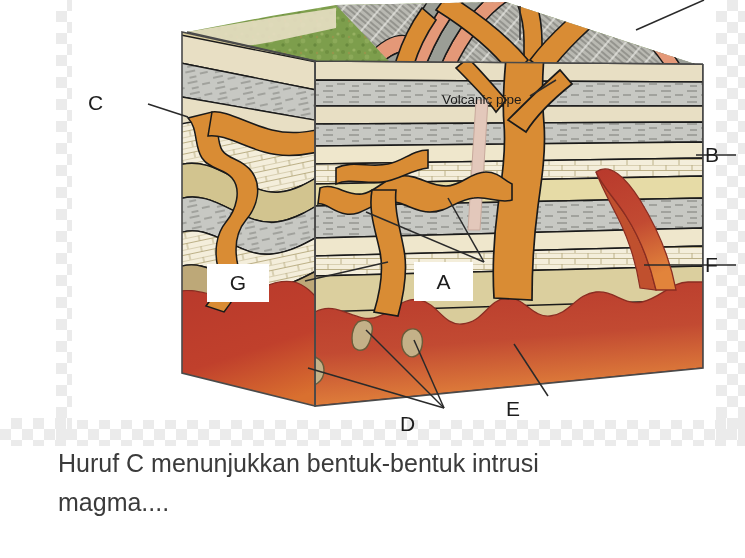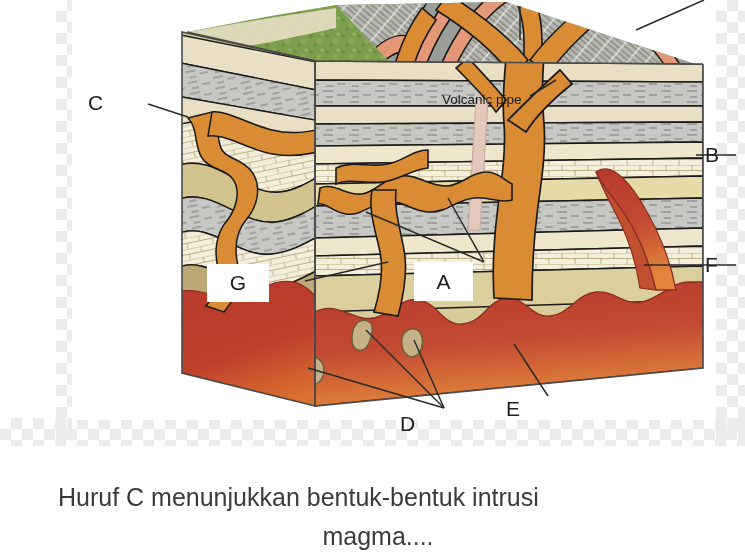--- a/index.html
+++ b/index.html
@@ -25,24 +25,24 @@
   #figure svg{display:block;}
 
   
   .lbl{position:absolute;font-family:"Liberation Sans",sans-serif;
        font-size:21px;color:#1d1d1d;line-height:1;}
   .boxlbl{position:absolute;background:#fff;display:flex;align-items:center;
        justify-content:center;font-size:21px;color:#1d1d1d;
        font-family:"Liberation Sans",sans-serif;}
 
   
-  #caption{position:absolute;left:58px;top:478px;width:640px;
+  #caption{position:absolute;left:58px;top:444px;width:640px;
      font-size:25px;color:#3b3b3b;line-height:1.55;
      text-align:justify;font-family:"Liberation Sans",sans-serif;}
-  #caption .l2{text-align:center;}
+  #caption .l2{text-align:left;}
 </style>
 </head>
 <body>
 
 <div id="page">
 
   <div class="checker" id="checker-left"></div>
   <div class="checker" id="checker-right"></div>
   <div class="checker" id="checker-bottom"></div>
   <div id="white-mask-a"></div>

